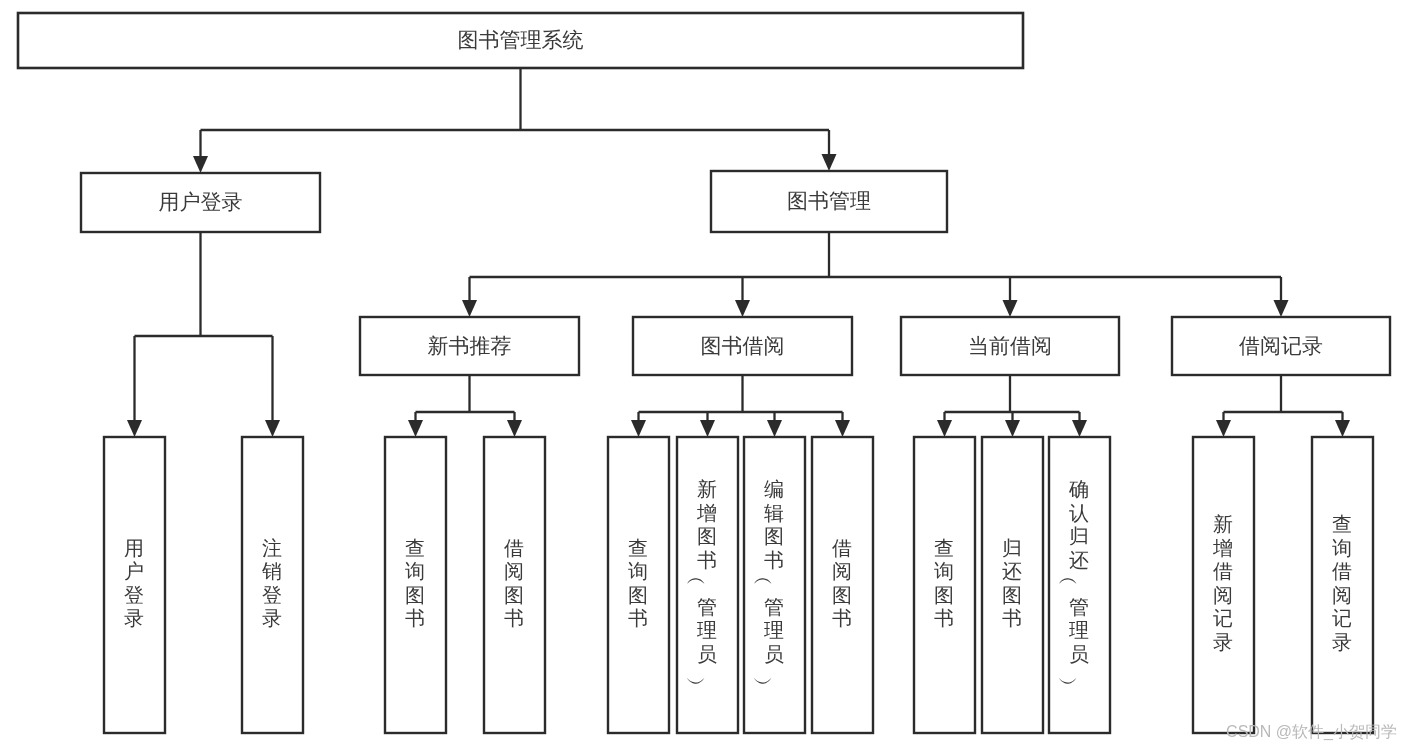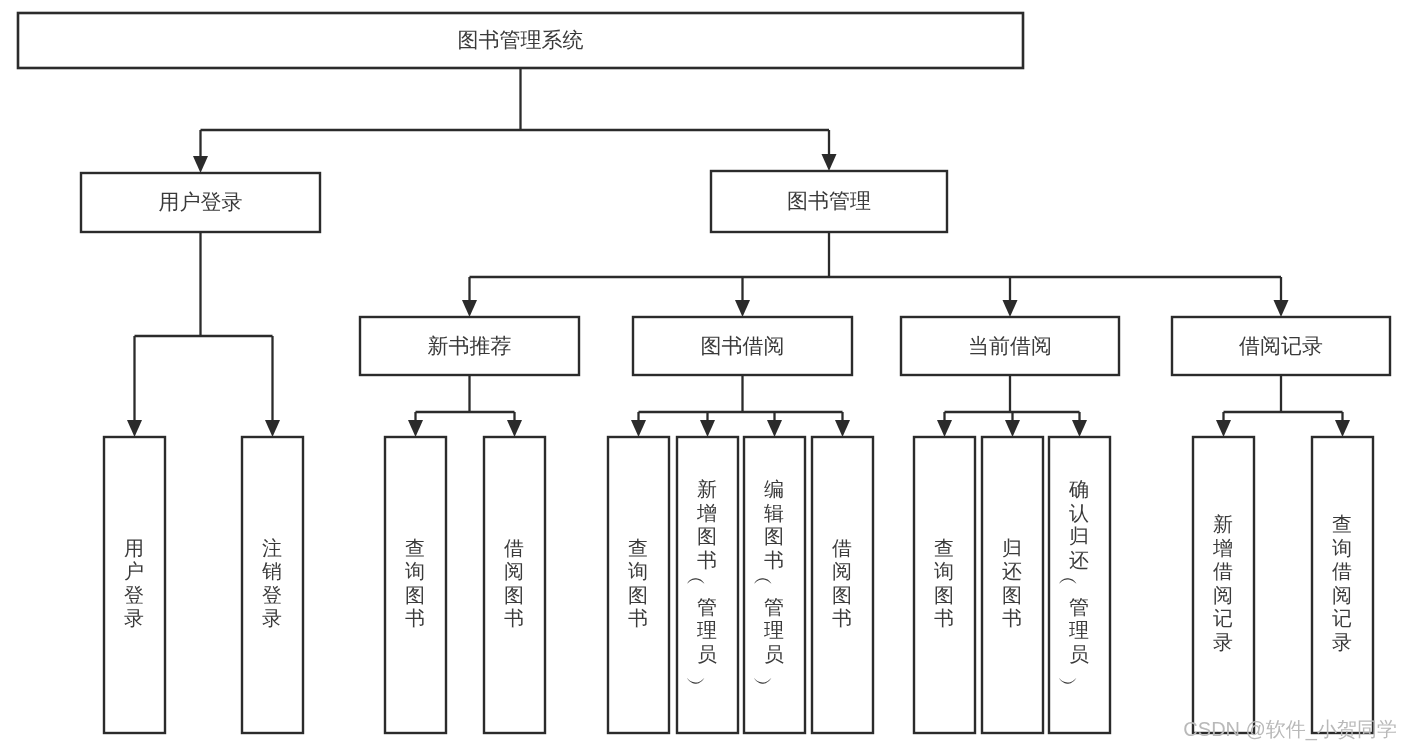--- a/index.html
+++ b/index.html
@@ -53,21 +53,21 @@
   }
   .node-label.vertical {
     font-size: 20px;
     letter-spacing: 1px;
   }
   .watermark {
     position: absolute;
     right: 8px;
     bottom: 4px;
     font-family: "Liberation Sans", "DejaVu Sans", sans-serif;
-    font-size: 20px;
+    font-size: 16px;
     color: #b9b9b9;
     white-space: nowrap;
     user-select: none;
     margin-top: 14px;
   }
 </style>
 </head>
 <body>
 
 <div id="diagram-root">

